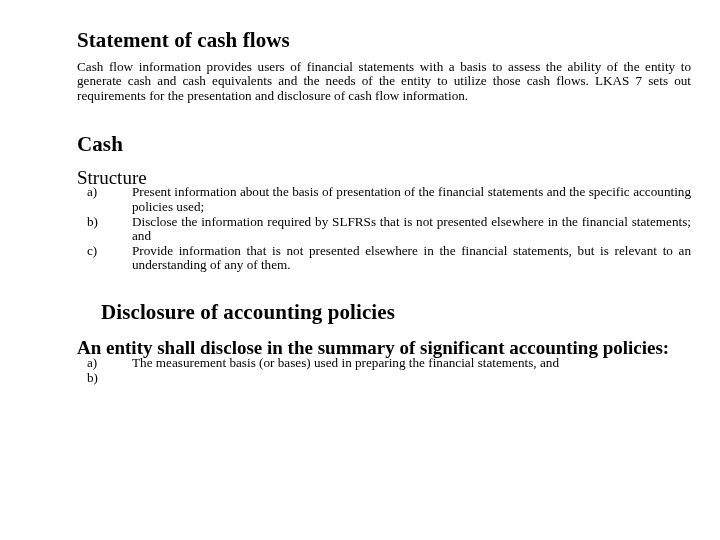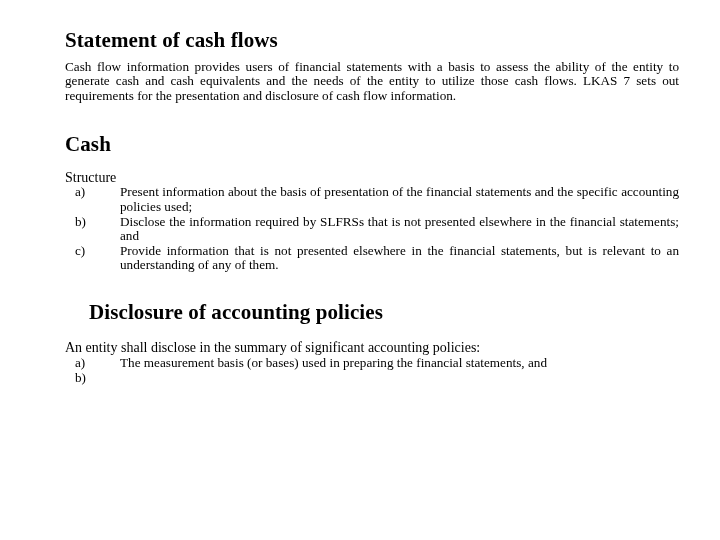--- a/index.html
+++ b/index.html
@@ -20,21 +20,21 @@
     position: relative;
     width: 720px;
     height: 540px;
     box-sizing: border-box;
     padding: 0;
   }
 
   
   .content {
     position: absolute;
-    left: 65px;
+    left: 77px;
     top: 0;
     width: 614px;
   }
 
   h1.doc-heading {
     font-family: "Liberation Serif", "DejaVu Serif", serif;
     font-size: 21px;
     font-weight: bold;
     line-height: 1.12;
     margin: 0;
@@ -51,21 +51,21 @@
     line-height: 14.6px;
     margin: 0;
     padding: 0;
     text-align: justify;
     text-justify: inter-word;
   }
 
   .para-block { margin-top: 7px; }
 
   .plain-line {
-    font-size: 14px;
+    font-size: 19px;
     line-height: 14.6px;
     margin: 0;
     padding: 0;
     text-align: left;
   }
 
   .structure-block { margin-top: 14px; }
 
   ol.lettered-list {
     list-style: none;
@@ -96,21 +96,21 @@
     text-align: left;
     white-space: nowrap;
   }
 
   
   ol.lettered-list li.single-line { text-align: left; }
 
   .list-block-1 { margin-top: 6px; }
   .list-block-2 { margin-top: 30px; }
 
-  .intro-para-2 { margin-top: 17px; }
+  .intro-para-2 { margin-top: 17px; font-weight: bold; }
 </style>
 </head>
 <body>
 
 <div class="page">
   <div class="content">
 
     <div class="heading-1-wrap">
       <h1 class="doc-heading">Statement of cash flows</h1>
     </div>

